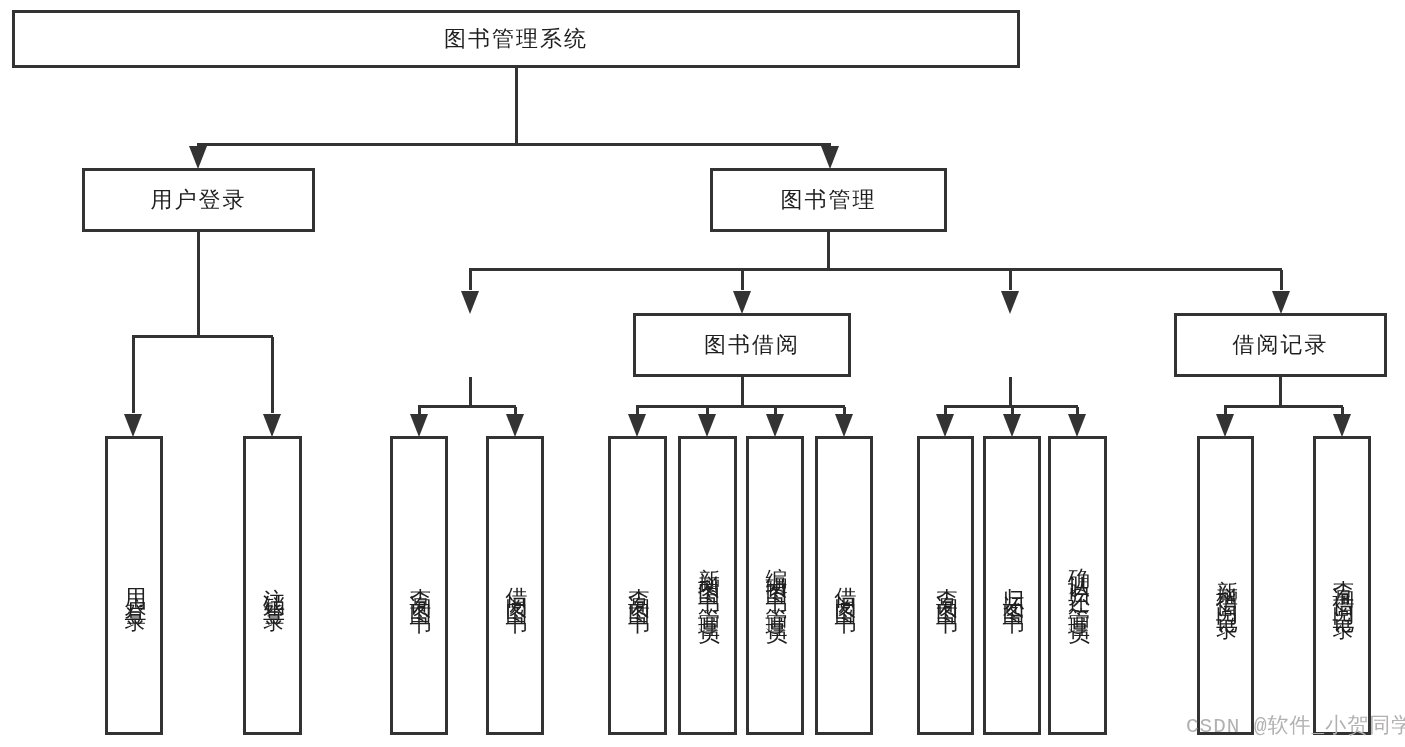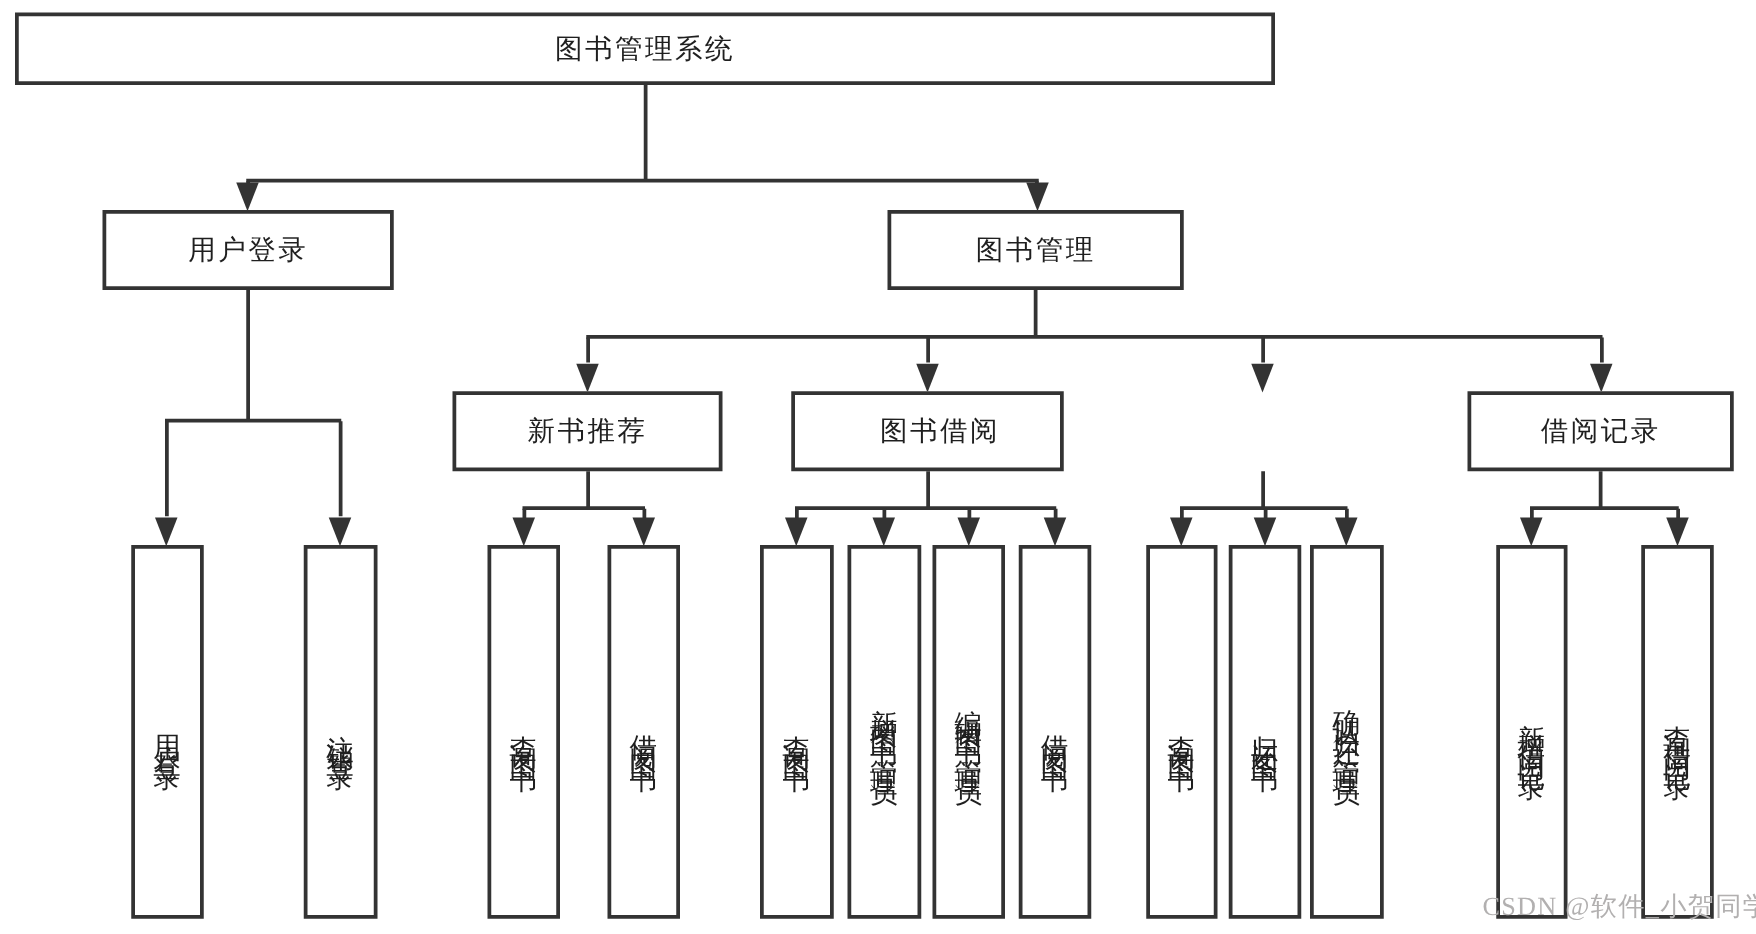--- a/index.html
+++ b/index.html
@@ -1,18 +1,18 @@
 <!DOCTYPE html>
 <html><head>
 <meta charset="utf-8">
 <style>
   html,body { margin:0; padding:0; background:#ffffff; }
   .canvas {
     position:relative; width:1405px; height:747px; background:#ffffff;
-    font-family:Liberation Serif, serif; color:#1f1f1f;
+    font-family:Liberation Mono, monospace; color:#1f1f1f;
     overflow:hidden;
   }
   .box {
     position:absolute; box-sizing:border-box;
     border:3px solid #333333; background:#ffffff;
     display:flex; align-items:center; justify-content:center;
     text-align:center;
   }
   .box.h { font-size:22px; letter-spacing:2px; }
   .box.v {
@@ -60,21 +60,20 @@
   <div class="hline" style="left:469px; top:268px; width:813px;"></div>
   <div class="vline" style="left:469px; top:270px; height:20px;"></div>
   <div class="arrow" style="left:461px; top:291px;"></div>
   <div class="vline" style="left:741px; top:270px; height:20px;"></div>
   <div class="arrow" style="left:733px; top:291px;"></div>
   <div class="vline" style="left:1009px; top:270px; height:20px;"></div>
   <div class="arrow" style="left:1001px; top:291px;"></div>
   <div class="vline" style="left:1280px; top:270px; height:20px;"></div>
   <div class="arrow" style="left:1272px; top:291px;"></div>
 
-  <div class="box h" style="left:362px; top:313px; width:216px; height:64px;">新书推荐</div>
   <div class="box h" style="left:633px; top:313px; width:218px; height:64px;padding-left:20px;">图书借阅</div>
   <div class="box h" style="left:1174px; top:313px; width:213px; height:64px;">借阅记录</div>
 
   <div class="vline" style="left:469px; top:377px; height:30px;"></div>
   <div class="hline" style="left:418px; top:405px; width:98px;"></div>
   <div class="vline" style="left:418px; top:407px; height:8px;"></div>
   <div class="arrow" style="left:410px; top:414px;"></div>
   <div class="vline" style="left:514px; top:407px; height:8px;"></div>
   <div class="arrow" style="left:506px; top:414px;"></div>
 

